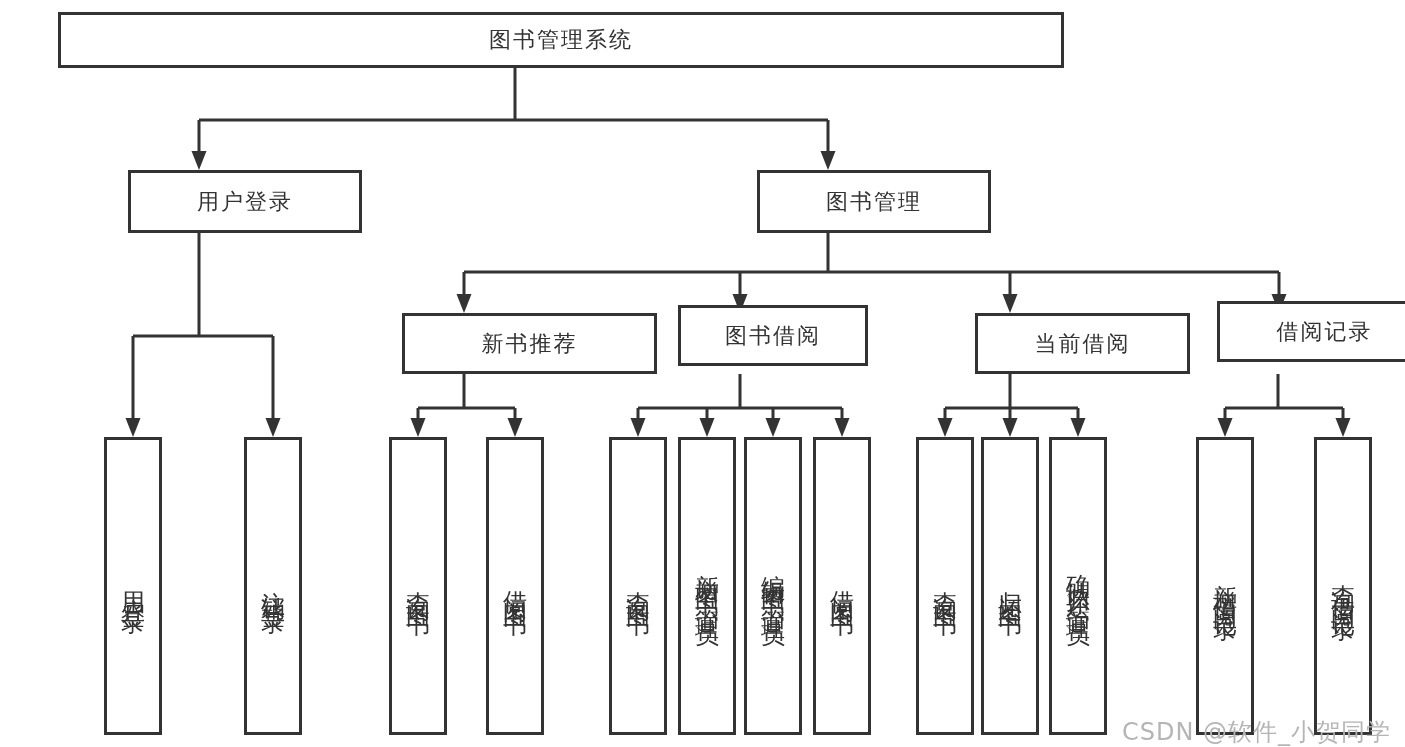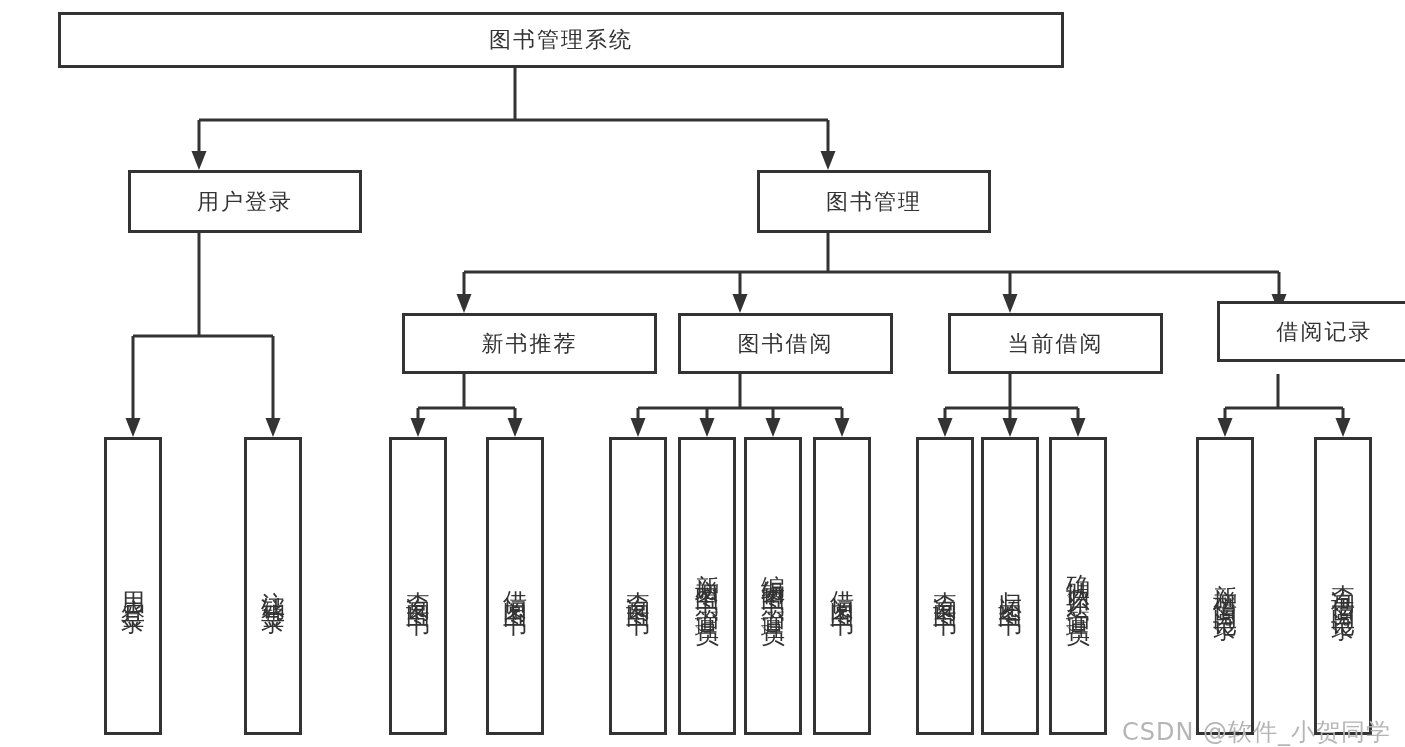--- a/index.html
+++ b/index.html
@@ -88,22 +88,22 @@
     <polygon points="1335.5,418 1350.5,418 1343,437"></polygon>
   </g>
 </svg>
 
 <div class="hbox root" style="left:12px;top:12px;width:1006px;height:56px">图书管理系统</div>
 
 <div class="hbox" style="left:82px;top:170px;width:234px;height:63px">用户登录</div>
 <div class="hbox" style="left:711px;top:170px;width:234px;height:63px">图书管理</div>
 
 <div class="hbox" style="left:356px;top:313px;width:255px;height:61px">新书推荐</div>
-<div class="hbox" style="left:632px;top:313px;width:215px;height:61px">图书借阅</div>
-<div class="hbox" style="left:902px;top:313px;width:215px;height:61px">当前借阅</div>
+<div class="hbox" style="left:632px;top:305px;width:190px;height:61px">图书借阅</div>
+<div class="hbox" style="left:929px;top:313px;width:215px;height:61px">当前借阅</div>
 <div class="hbox" style="left:1171px;top:301px;width:215px;height:61px">借阅记录</div>
 
 <div class="vbox" style="left:104px">
   <span>用户登录</span>
 </div>
 <div class="vbox" style="left:244px">
   <span>注销登录</span>
 </div>
 
 <div class="vbox" style="left:389px">

